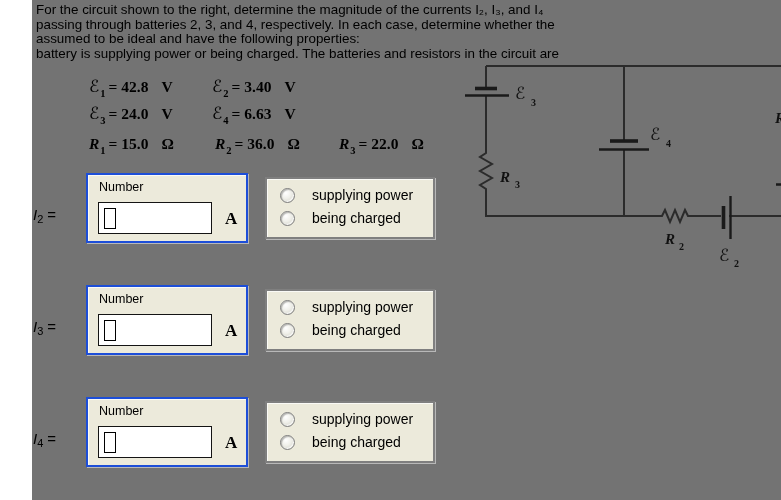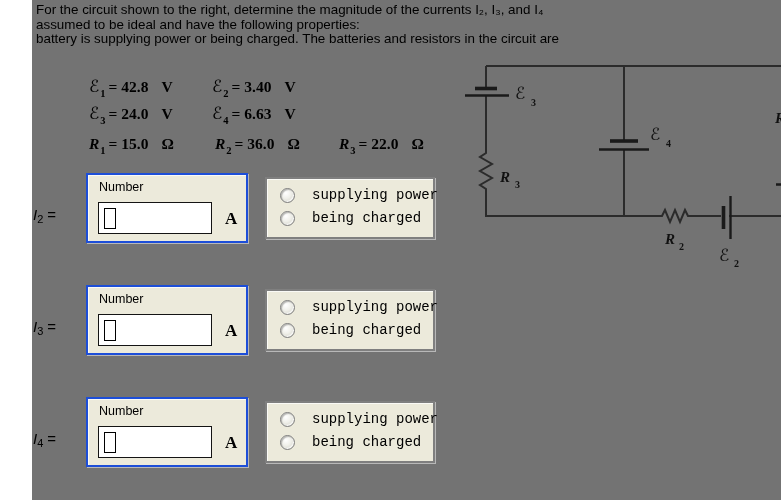--- a/index.html
+++ b/index.html
@@ -50,35 +50,36 @@
   .caret-box{display:inline-block;width:10px;height:19px;border:1.5px solid #000;
              margin-left:5px;flex:0 0 auto;}
   .num-input{flex:1;border:none;outline:none;background:transparent;height:24px;
              font-size:13px;margin-left:3px;min-width:0;font-family:inherit;}
   .unit-label{position:absolute;left:137px;top:34px;font-family:"Liberation Serif",serif;
               font-size:17px;font-weight:bold;}
 
   .radio-panel{position:absolute;left:233px;top:4px;width:166px;height:58px;
                background:#eceadb;border:2px solid #7f7f7f;
                box-shadow:inset 1px 1px 0 rgba(255,255,255,.75),1px 1px 0 #b8b8b8;}
-  .radio-row{position:absolute;left:13px;display:flex;align-items:center;cursor:default;font-family:Liberation Mono, monospace;}
+  .radio-row{position:absolute;left:13px;display:flex;align-items:center;cursor:default;}
   .radio-row.row1{top:8px;} .radio-row.row2{top:31px;}
   .radio-circle{width:13px;height:13px;border-radius:50%;border:1px solid #7e7e7e;
                 background:radial-gradient(circle at 38% 32%,#ffffff 0%,#efefe9 45%,#c7c7bd 100%);
                 box-shadow:inset 1px 1px 1px rgba(0,0,0,.25),inset -1px -1px 1px rgba(255,255,255,.85);
                 flex:0 0 auto;}
   .radio-text{margin-left:17px;font-size:14px;white-space:nowrap;}
 </style>
 </head>
 <body>
 
 <div id="page">
 
   <div class="problem">
     <div class="pline">For the circuit shown to the right, determine the magnitude of the currents I₂, I₃, and I₄</div>
+    <div class="pline">passing through batteries 2, 3, and 4, respectively. In each case, determine whether the</div>
     <div class="pline">assumed to be ideal and have the following properties:</div>
     <div class="pline">battery is supplying power or being charged. The batteries and resistors in the circuit are</div>
   </div>
 
   <div class="eq-row eq-row1">
     <span class="eq-item">
       <span class="eq-sym">ℰ</span>
         <span class="eq-sub">1</span>
       <span class="eq-rhs">= 42.8</span>
       <span class="eq-unit">V</span>

